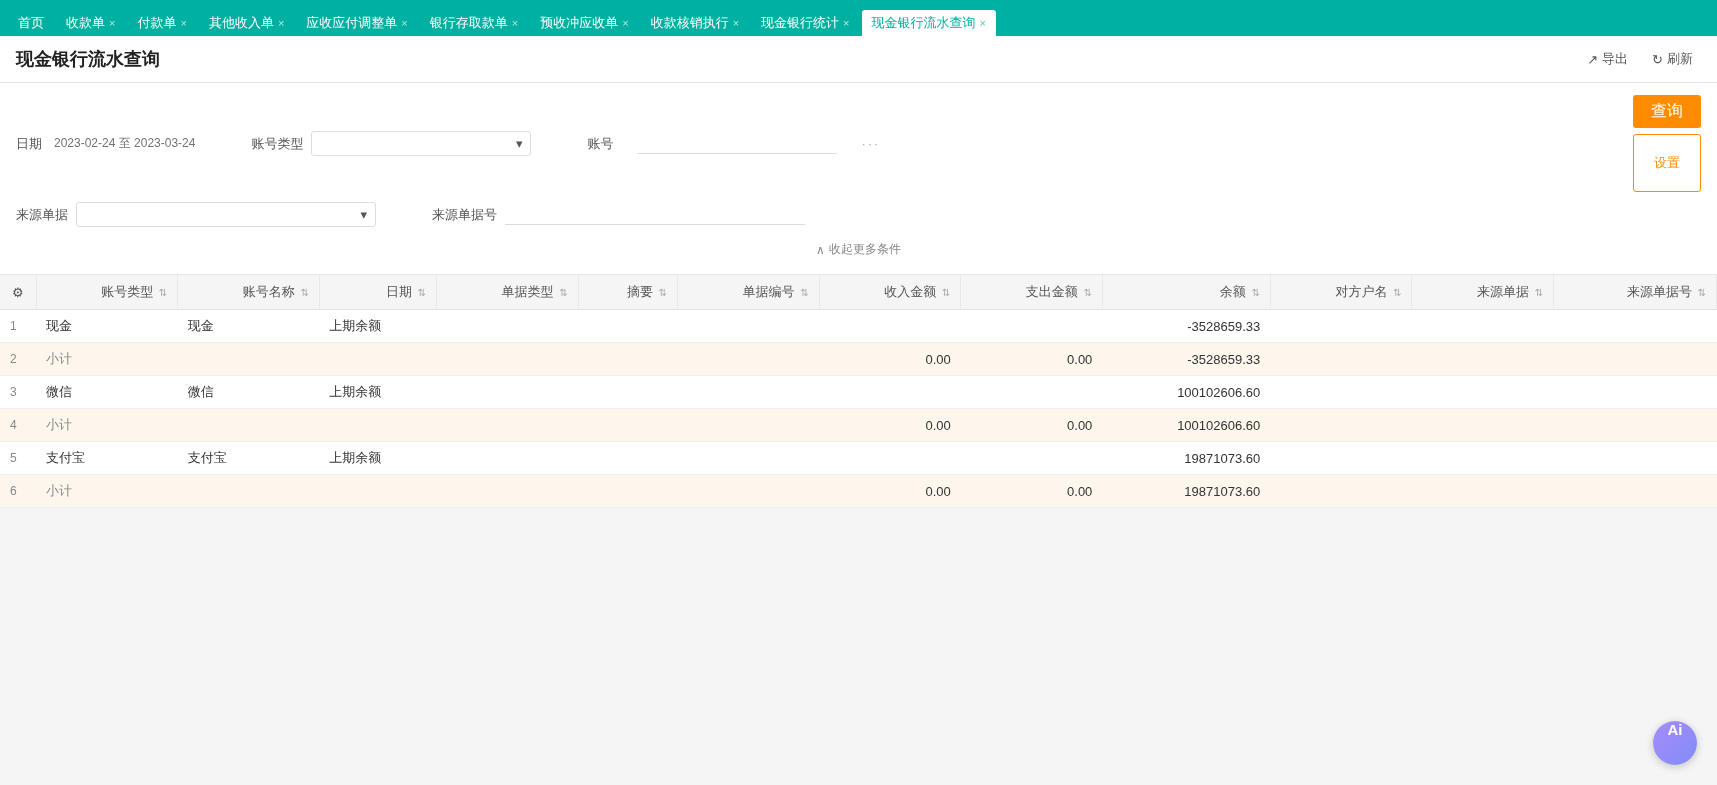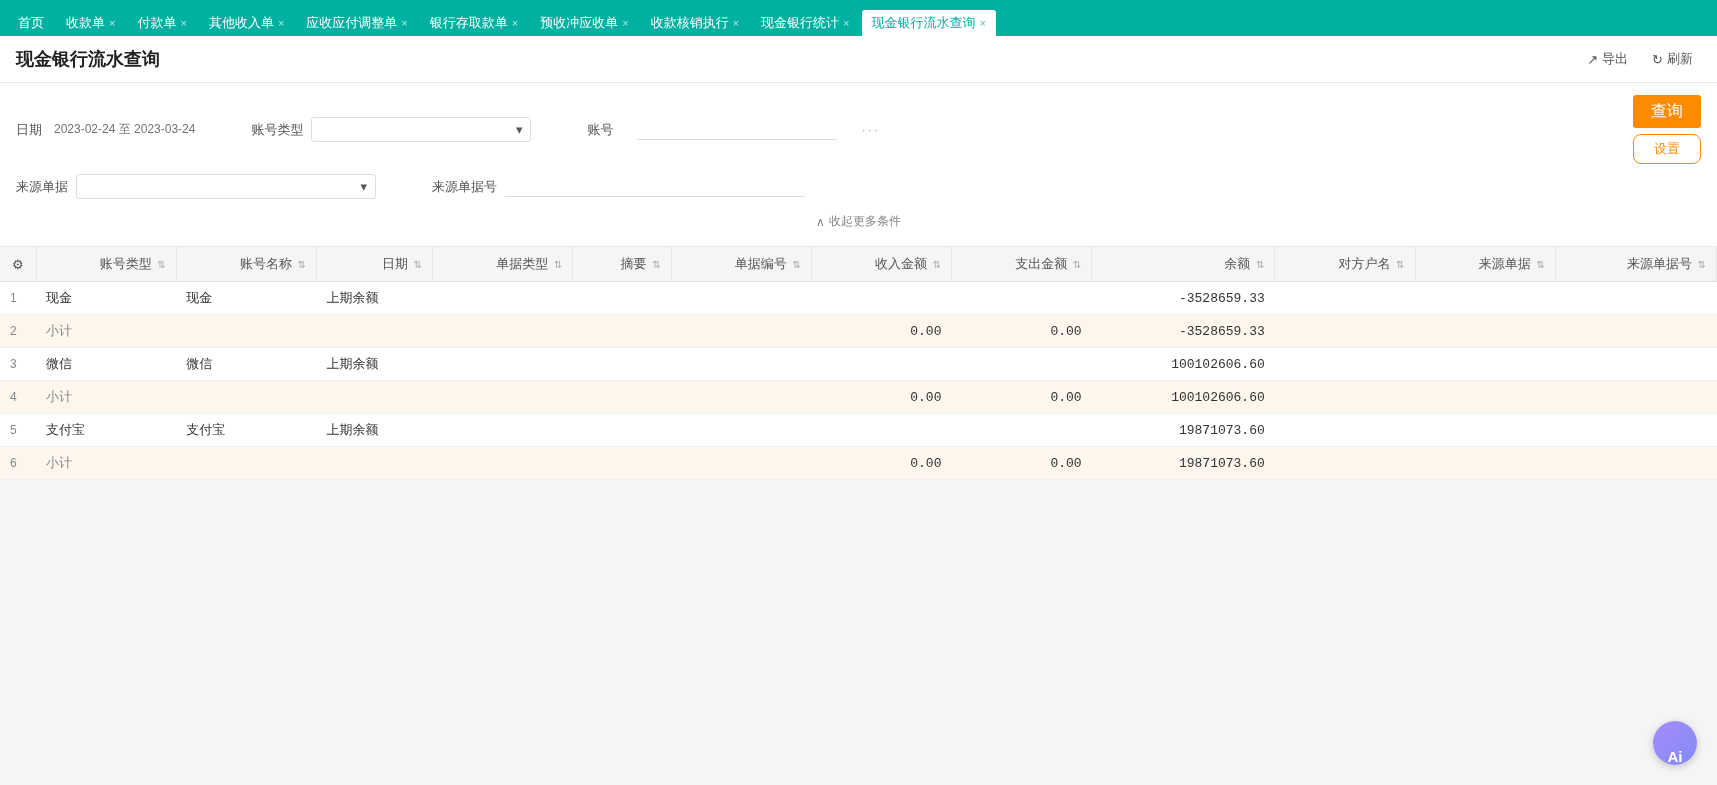--- a/index.html
+++ b/index.html
@@ -100,22 +100,22 @@
       border: none;
       border-radius: 3px;
       padding: 6px 18px;
       cursor: pointer;
       font-size: 16px;
     }
     .settings-btn {
       background: #fff;
       color: #ff8c00;
       border: 1px solid #ff8c00;
-      border-radius: 8px;
-      padding: 5px 14px;
+      border-radius: 3px;
+      padding: 19px 14px;
       cursor: pointer;
       font-size: 13px;
     }
 
     .collapse-btn {
       display: flex; align-items: center; justify-content: center;
       color: #888; font-size: 12px; cursor: pointer; gap: 4px;
       padding: 4px 0;
     }
 
@@ -149,34 +149,34 @@
       border-bottom: 1px solid #f0f0f0;
     }
     tbody tr.subtotal {
       background: #fdf6ec;
     }
     tbody td {
       padding: 7px 10px;
       color: #333;
       white-space: nowrap;
     }
-    tbody td.number { text-align: right; font-family: Liberation Mono, monospace; }
+    tbody td.number { text-align: right; }
     .row-num { color: #888; font-size: 12px; }
     .subtotal-label { color: #888; }
     .ai-badge {
       position: fixed;
       right: 20px;
       bottom: 20px;
       background: linear-gradient(135deg, #a78bfa, #818cf8);
       color: white;
       border-radius: 50%;
       width: 44px;
       height: 44px;
       display: flex;
-      align-items: flex-end;
+      align-items: flex-start;
       justify-content: center;
       font-size: 15px;
       font-weight: bold;
       cursor: pointer;
       box-shadow: 0 2px 8px rgba(0,0,0,0.2);
     }
   </style>
 </head>
 <body>
 

